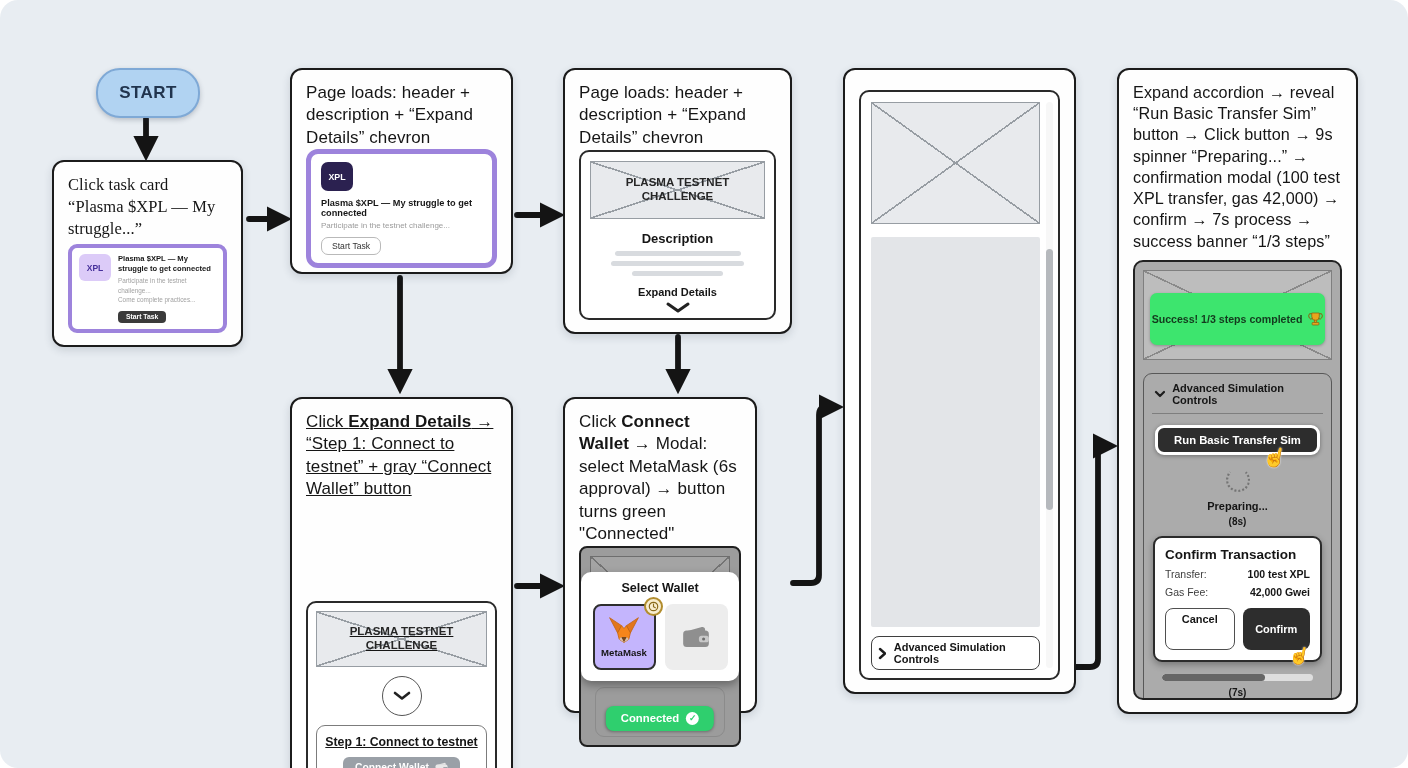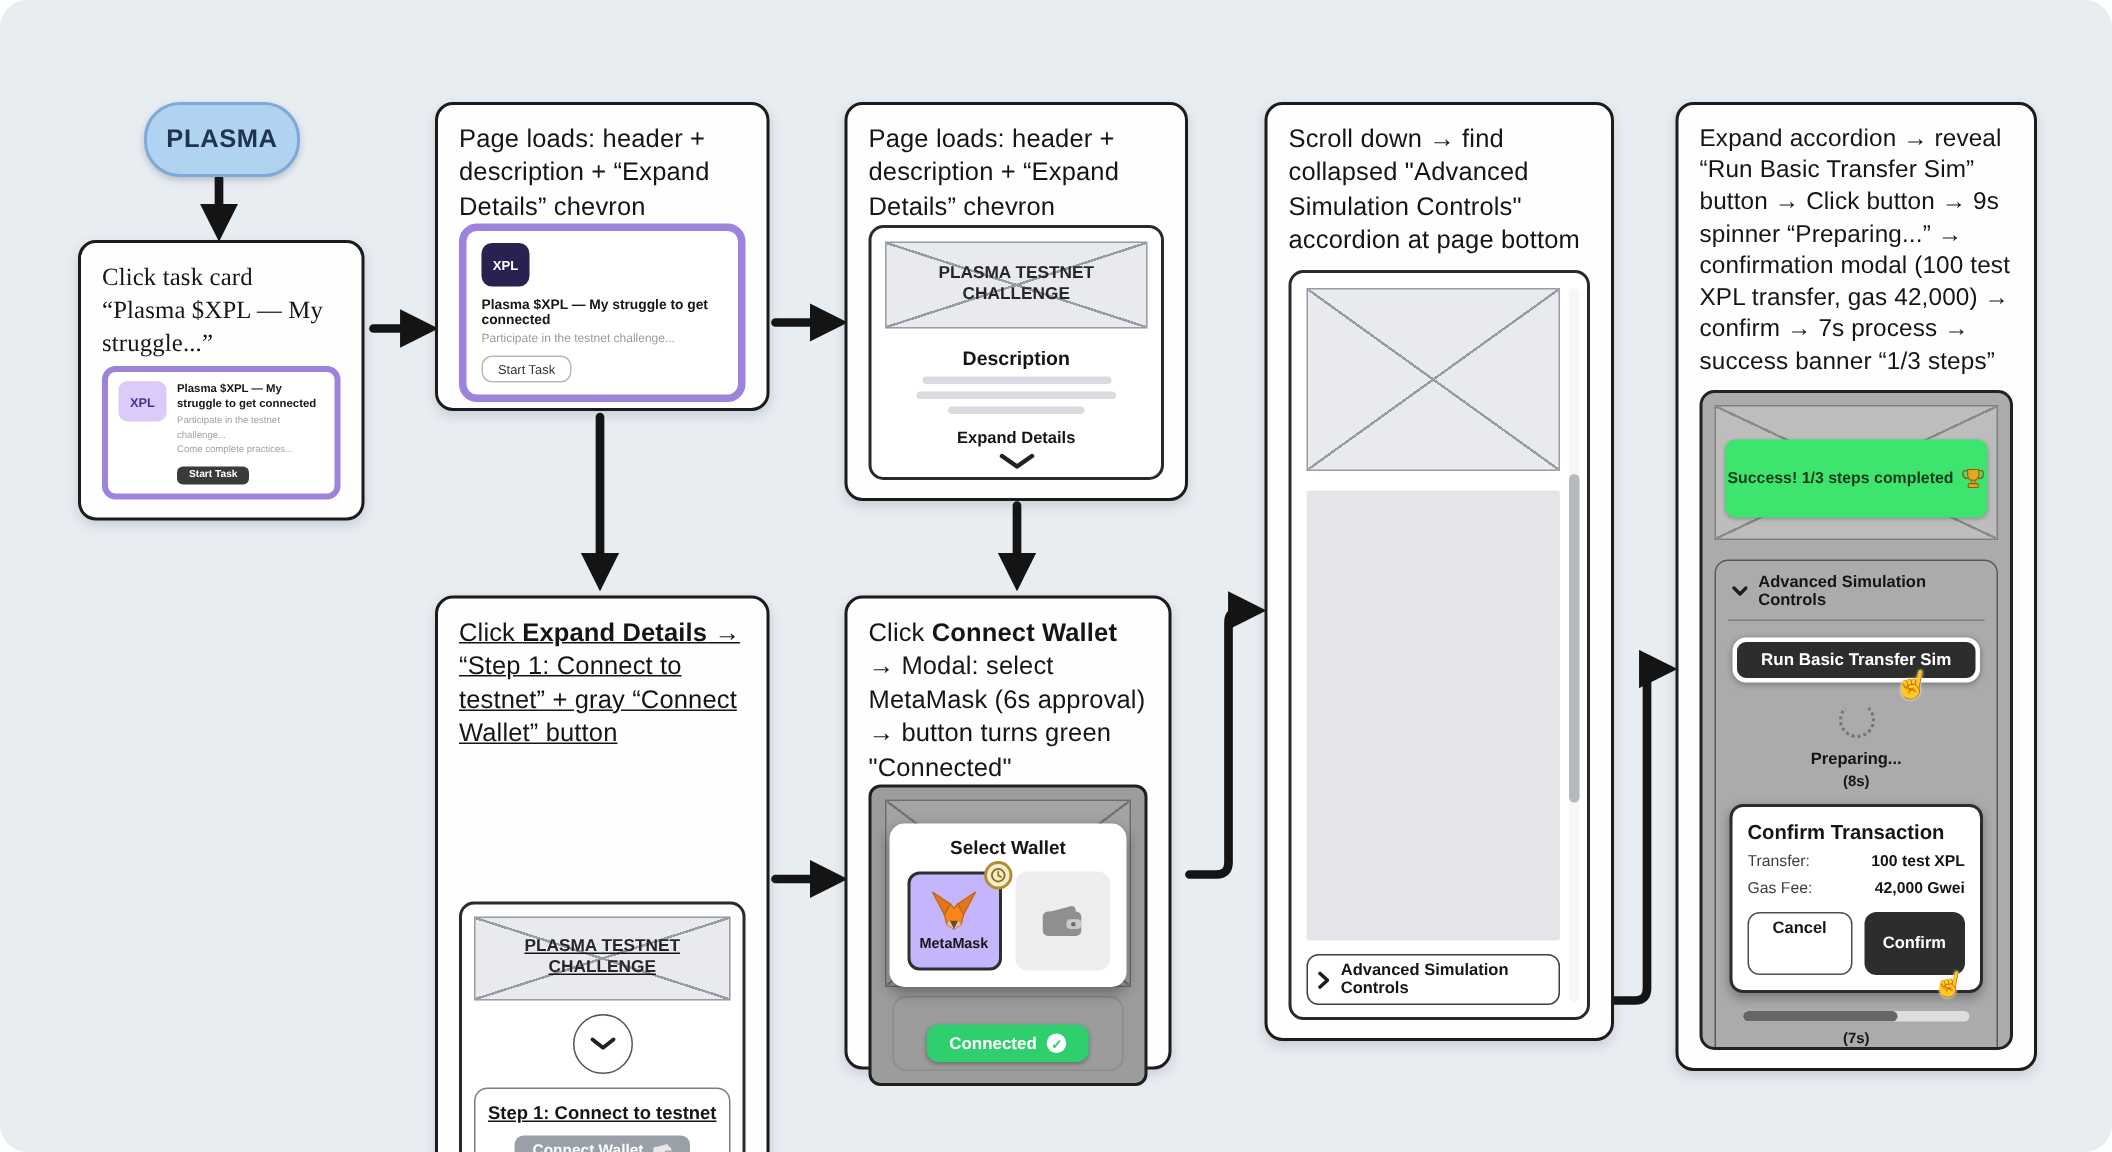--- a/index.html
+++ b/index.html
@@ -11,21 +11,21 @@
   .fbox{position:absolute;background:#fefefe;border:2.5px solid #1b1b1b;border-radius:12px;
         box-shadow:0 3px 8px rgba(40,50,70,.16);padding:12px 14px;display:flex;flex-direction:column;box-sizing:border-box;}
   .cap{font-size:17px;line-height:1.32;letter-spacing:.1px;}
   .cap b{font-weight:bold;}
   #box1{left:52px;top:160px;width:191px;height:187px;}
   #box2{left:290px;top:68px;width:223px;height:206px;}
   #box3{left:563px;top:68px;width:229px;height:266px;}
   #box4{left:843px;top:68px;width:233px;height:626px;}
   #box5{left:1117px;top:68px;width:241px;height:646px;}
   #box6{left:290px;top:397px;width:223px;height:404px;text-decoration:underline;}
-  #box7{left:563px;top:397px;width:218px;height:316px;}
+  #box7{left:563px;top:397px;width:194px;height:316px;}
   #box1 .cap{font-size:16.5px;font-family:Liberation Serif, serif;}
   #box5 .cap{font-size:16.2px;line-height:1.31;}
 
   
   #start{position:absolute;left:96px;top:68px;width:100px;height:46px;background:#b1d3f2;border:2px solid #7fa9d6;
          border-radius:24px;display:flex;align-items:center;justify-content:center;font-weight:bold;font-size:17px;
          color:#21344e;box-shadow:0 2px 5px rgba(40,50,70,.25);letter-spacing:.4px;}
 
   
   #arrows{position:absolute;inset:0;pointer-events:none;}
@@ -160,21 +160,21 @@
       <path d="M249,219 H276" marker-end="url(#ah)"></path>
       <path d="M517,215 H549" marker-end="url(#ah)"></path>
       <path d="M400,278 V378" marker-end="url(#ah)"></path>
       <path d="M678,337 V378" marker-end="url(#ah)"></path>
       <path d="M517,586 H549" marker-end="url(#ah)"></path>
       <path d="M793,583 H811 Q819,583 819,575 V415 Q819,407 827,407 H828" marker-end="url(#ah)"></path>
       <path d="M1046,667 H1090 Q1098,667 1098,659 V454 Q1098,446 1100,446 H1102" marker-end="url(#ah)"></path>
     </g>
   </svg>
 
-  <div id="start">PLASMA</div>
+  <div id="start">START</div>
 
   <div class="fbox" id="box1">
     <div class="cap">Click task card “Plasma $XPL — My struggle...”</div>
     <div class="pcard1">
       <div class="badge1">XPL</div>
       <div class="c1body">
         <div class="c1title">Plasma $XPL — My struggle to get connected</div>
         <div class="c1desc">
           <span>Participate in the testnet challenge...</span><br>
           <span>Come complete practices...</span>
@@ -207,21 +207,20 @@
       <div class="expand-label">Expand Details</div>
       <div class="chevc">
         <svg width="26" height="13">
             <polyline points="3,3 13,10 23,3" fill="none" stroke="#222" stroke-width="3" stroke-linecap="round" stroke-linejoin="round"></polyline>
           </svg>
       </div>
     </div>
   </div>
 
   <div class="fbox" id="box4">
-    <div class="cap">Scroll down → find collapsed "Advanced Simulation Controls" accordion at page bottom</div>
     <div class="wire wire4">
       <div class="xph ph4"></div>
       <div class="block4"></div>
       <div class="sb-track">
         <div class="sb-thumb"></div>
       </div>
       <div class="acc-bar">
         <svg width="9" height="13">
             <polyline points="2,2 7,6.5 2,11" fill="none" stroke="#1d1d1d" stroke-width="2.4" stroke-linecap="round" stroke-linejoin="round"></polyline>
           </svg>

